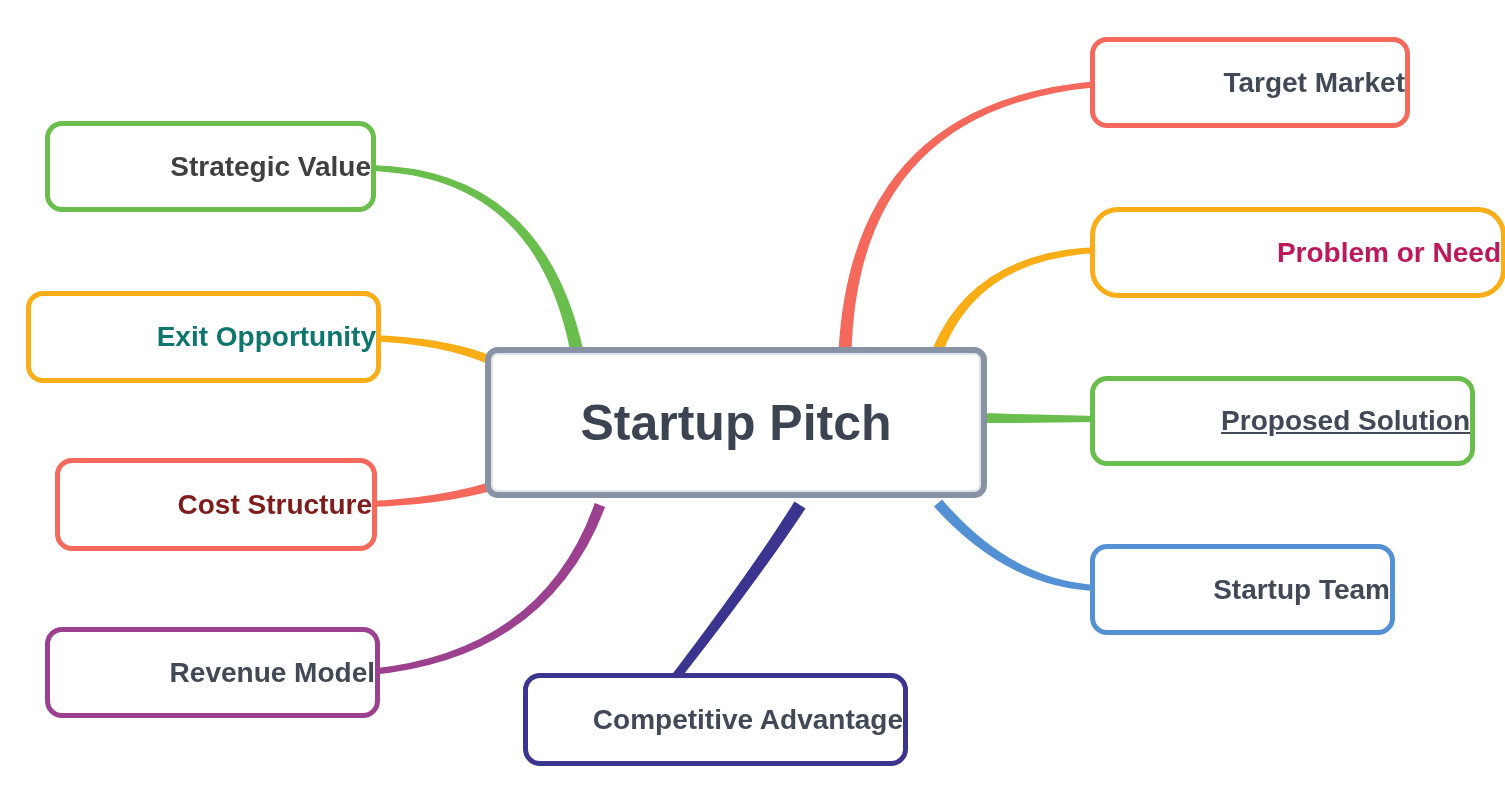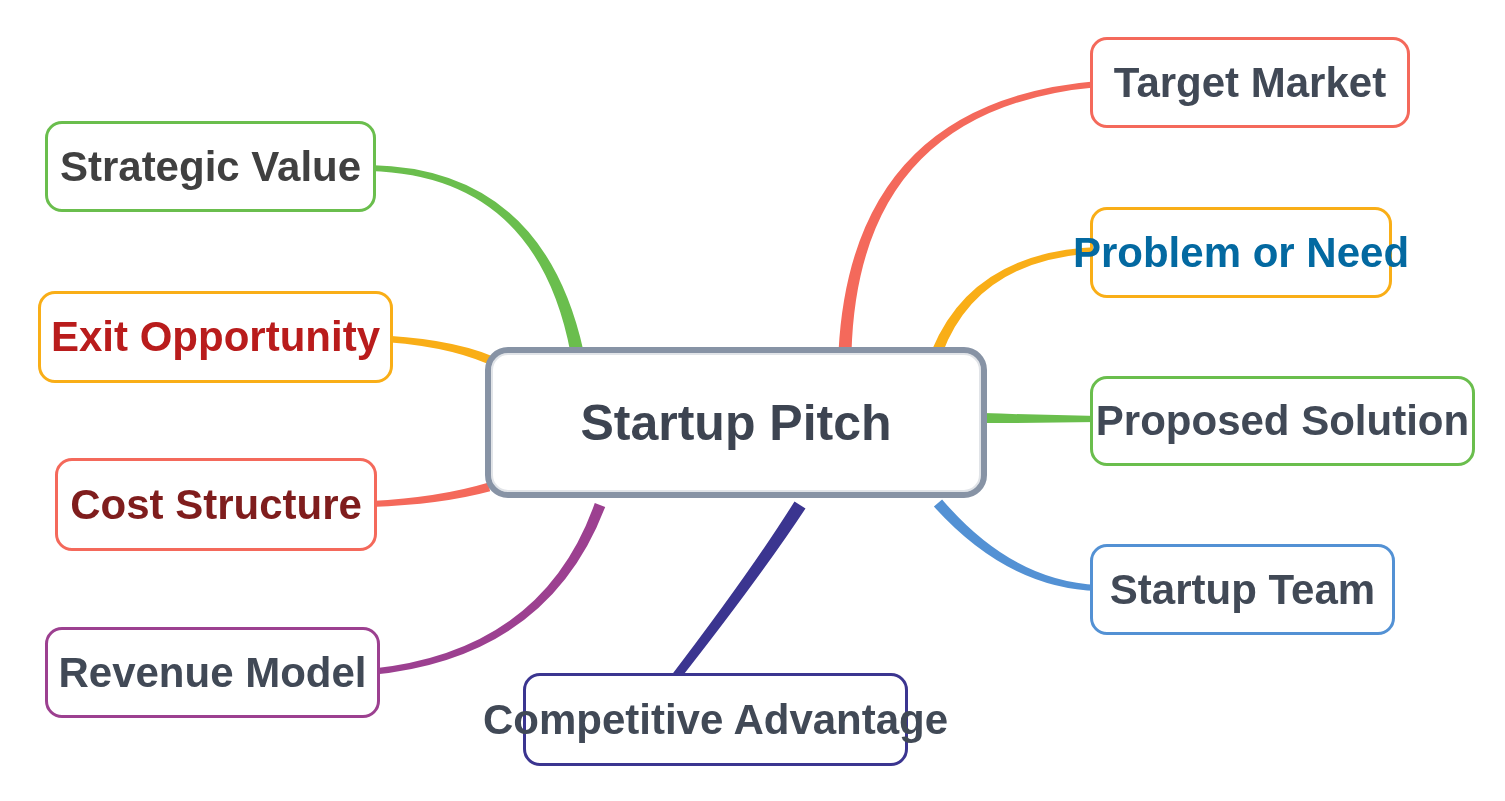--- a/index.html
+++ b/index.html
@@ -13,30 +13,31 @@
   .branches{position:absolute;left:0;top:0;width:1505px;height:801px;}
   .node{
     position:absolute;
     background:#ffffff;
     box-sizing:border-box;
     display:flex;align-items:center;justify-content:center;
     text-align:center;
     white-space:nowrap;
   }
   .node.child{
-    border:3px solid #84cc16;
+    border:5px solid #84cc16;
     border-radius:17px;
-    font-size:42px;
+    font-size:28px;
     font-weight:600;
     color:#414956;
+    justify-content:flex-end;
   }
   .node.center{
     left:485px;top:347px;width:502px;height:151px;
     border:6px solid #8793A5;
-    border-radius:23px;
+    border-radius:13px;
     box-shadow:inset 0 0 0 2px rgba(135,147,165,0.25);
     font-size:50px;
     font-weight:700;
     color:#3D4451;
   }
   .node span{pointer-events:none;}
 </style>
 </head>
 <body>
 
@@ -54,38 +55,38 @@
     </svg>
 
   <div class="node center" style="border-color: rgb(135, 147, 165); color: rgb(61, 68, 81);">
     <span>Startup Pitch</span>
   </div>
 
   <div id="nodes-layer">
       <div class="node child" style="left: 1090px; top: 37px; width: 320px; height: 91px; border-color: rgb(244, 105, 91); color: rgb(65, 73, 86);">
         <span>Target Market</span>
       </div>
-      <div class="node child" style="left: 1090px; top: 207px; width: 302px; height: 91px; border-color: rgb(249, 174, 23); color: #0369a1;">
+      <div class="node child" style="left: 1090px; top: 207px; width: 416px; height: 91px; border-color: rgb(249, 174, 23); color: #be185d; border-radius: 28px;">
         <span>Problem or Need</span>
       </div>
-      <div class="node child" style="left: 1090px; top: 376px; width: 385px; height: 90px; border-color: rgb(106, 190, 77); color: rgb(65, 73, 86);">
+      <div class="node child" style="left: 1090px; top: 376px; width: 385px; height: 90px; border-color: rgb(106, 190, 77); color: rgb(65, 73, 86); text-decoration: underline;">
         <span>Proposed Solution</span>
       </div>
       <div class="node child" style="left: 1090px; top: 544px; width: 305px; height: 91px; border-color: rgb(83, 145, 212); color: rgb(65, 73, 86);">
         <span>Startup Team</span>
       </div>
       <div class="node child" style="left: 523px; top: 673px; width: 385px; height: 93px; border-color: rgb(59, 53, 144); color: rgb(65, 73, 86);">
         <span>Competitive Advantage</span>
       </div>
       <div class="node child" style="left: 37px; top: 627px; width: 335px; height: 91px; border-color: rgb(156, 64, 144); color: rgb(65, 73, 86); margin-left: 8px;">
         <span>Revenue Model</span>
       </div>
       <div class="node child" style="left: 55px; top: 458px; width: 322px; height: 93px; border-color: rgb(244, 105, 91); color: #7f1d1d;">
         <span>Cost Structure</span>
       </div>
-      <div class="node child" style="left: 38px; top: 291px; width: 355px; height: 92px; border-color: rgb(249, 174, 23); color: #b91c1c;">
+      <div class="node child" style="left: 26px; top: 291px; width: 355px; height: 92px; border-color: rgb(249, 174, 23); color: #0f766e;">
         <span>Exit Opportunity</span>
       </div>
       <div class="node child" style="left: 45px; top: 121px; width: 331px; height: 91px; border-color: rgb(106, 190, 77); color: #404040;">
         <span>Strategic Value</span>
       </div>
     </div>
 </div>
 
 </body></html>

